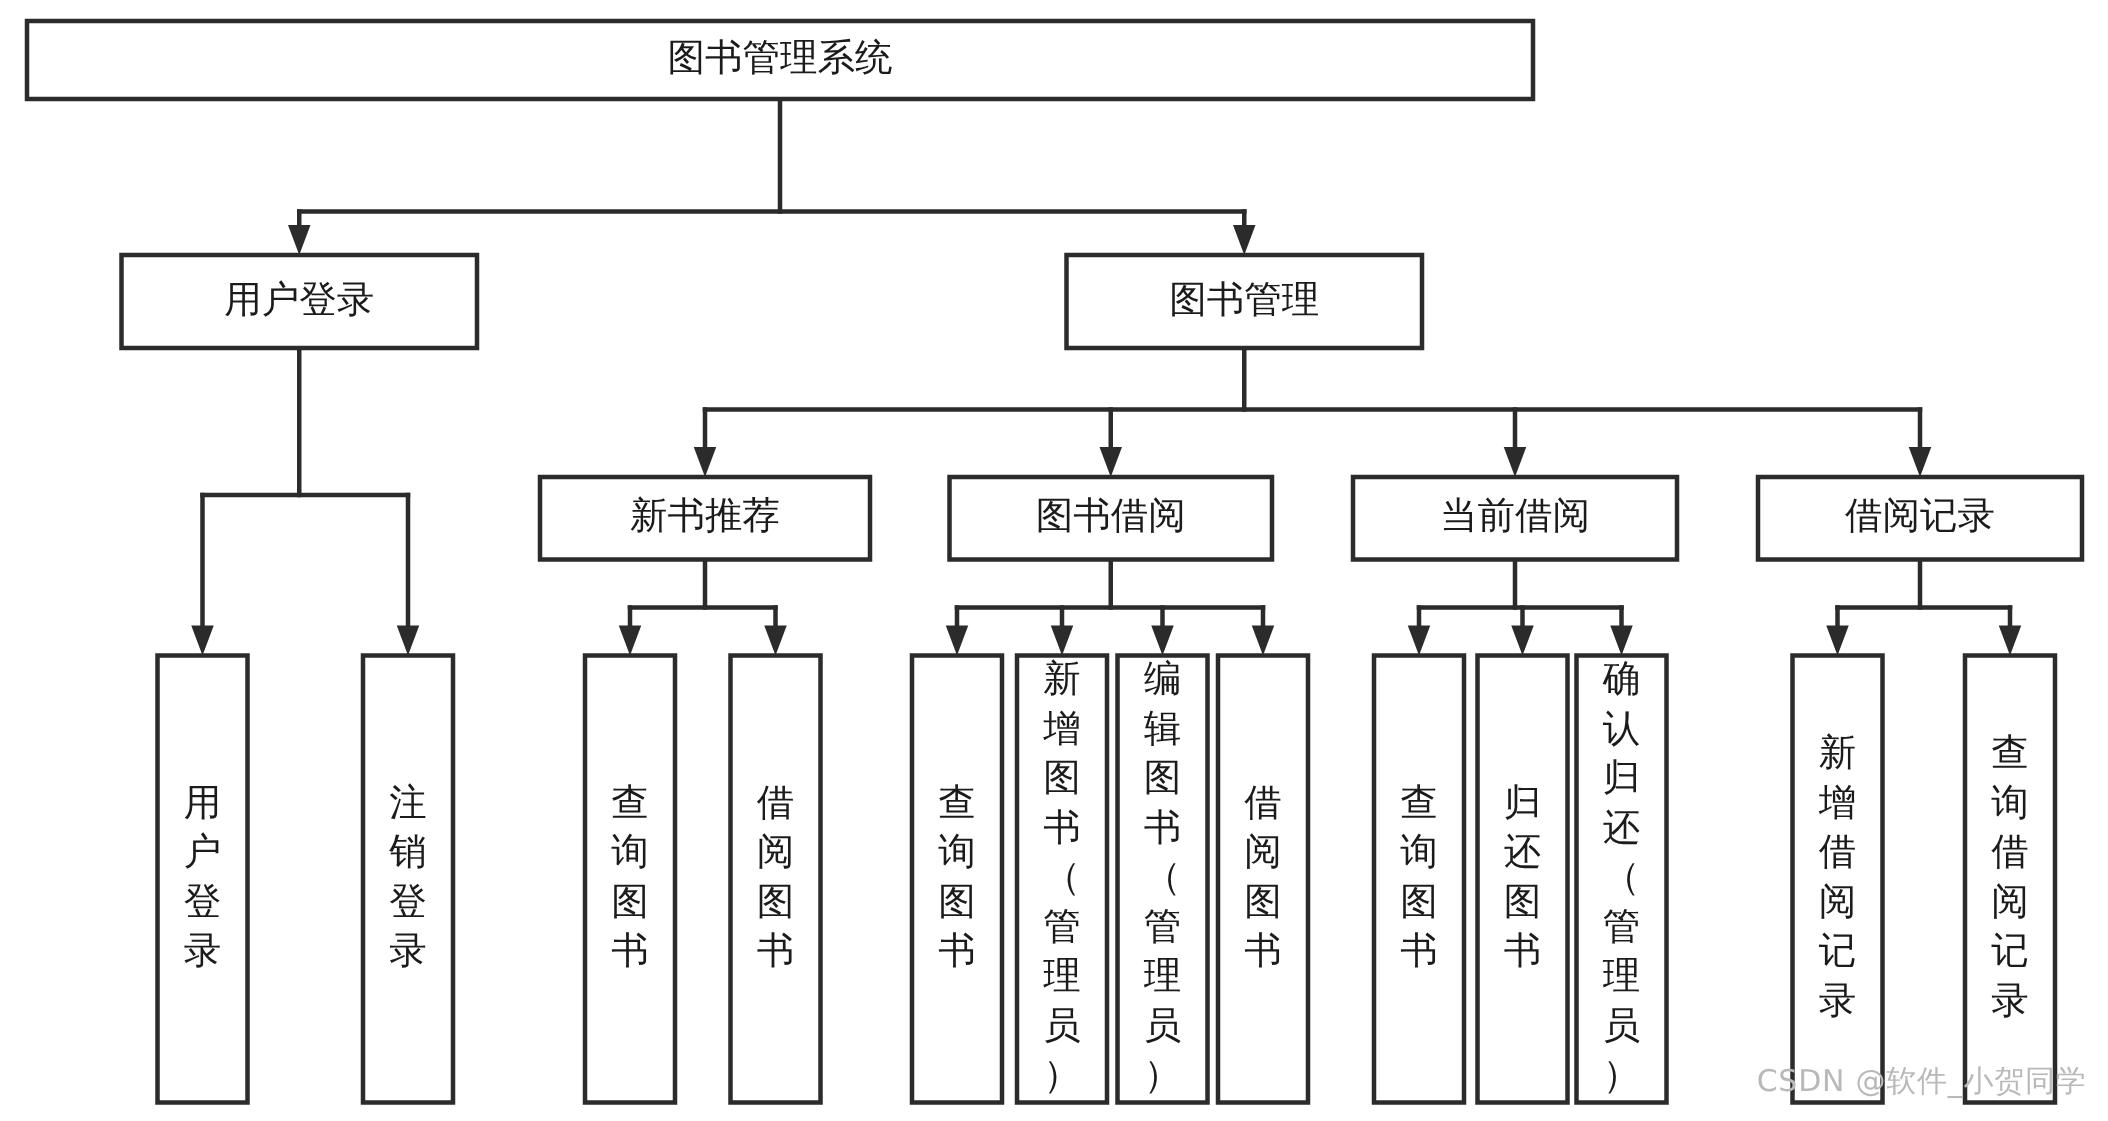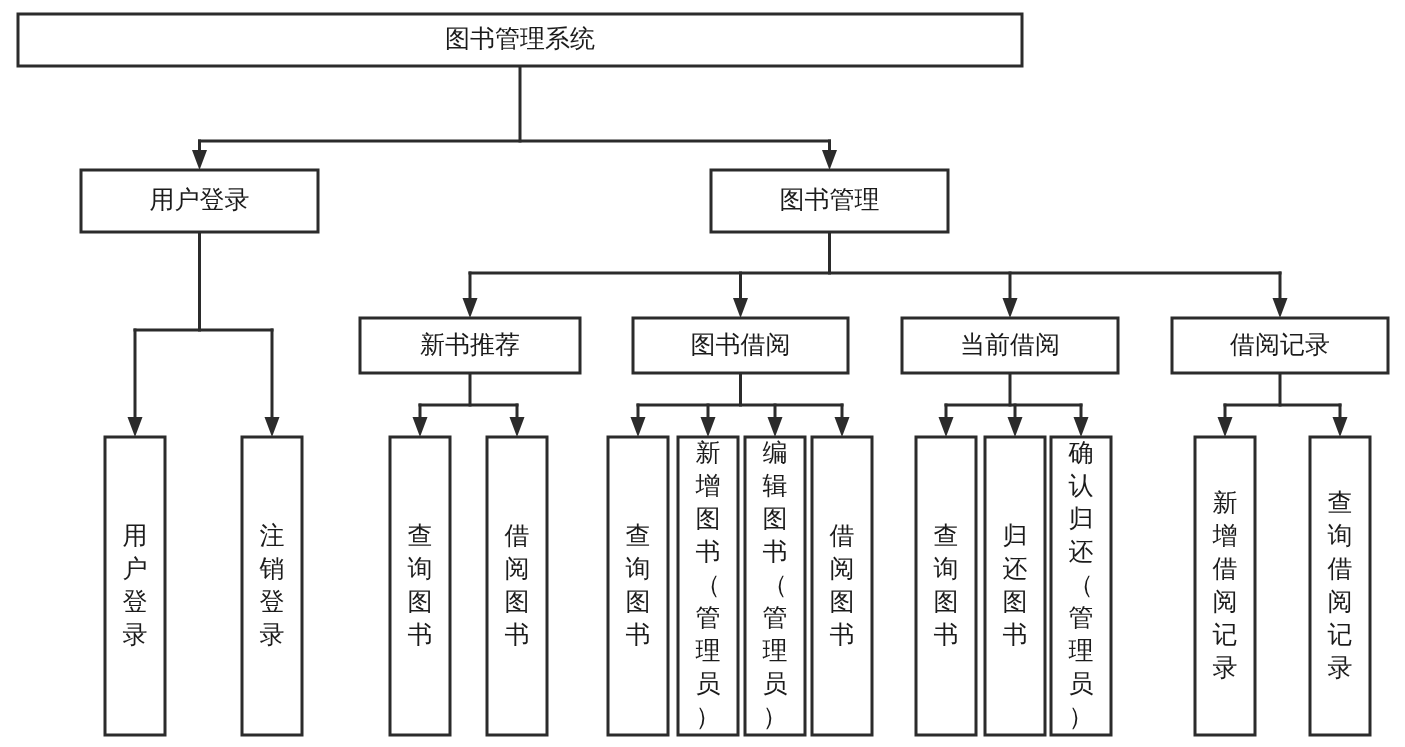--- a/index.html
+++ b/index.html
@@ -261,13 +261,14 @@
           <text class="node-label vertical" x="1340" y="503.5">查</text>
           <text class="node-label vertical" x="1340" y="536.5">询</text>
           <text class="node-label vertical" x="1340" y="569.5">借</text>
           <text class="node-label vertical" x="1340" y="602.5">阅</text>
           <text class="node-label vertical" x="1340" y="635.5">记</text>
           <text class="node-label vertical" x="1340" y="668.5">录</text>
         </g>
       </g>
     </svg>
 
+  <div class="watermark">CSDN @软件_小贺同学</div>
 </div>
 
 </body></html>

